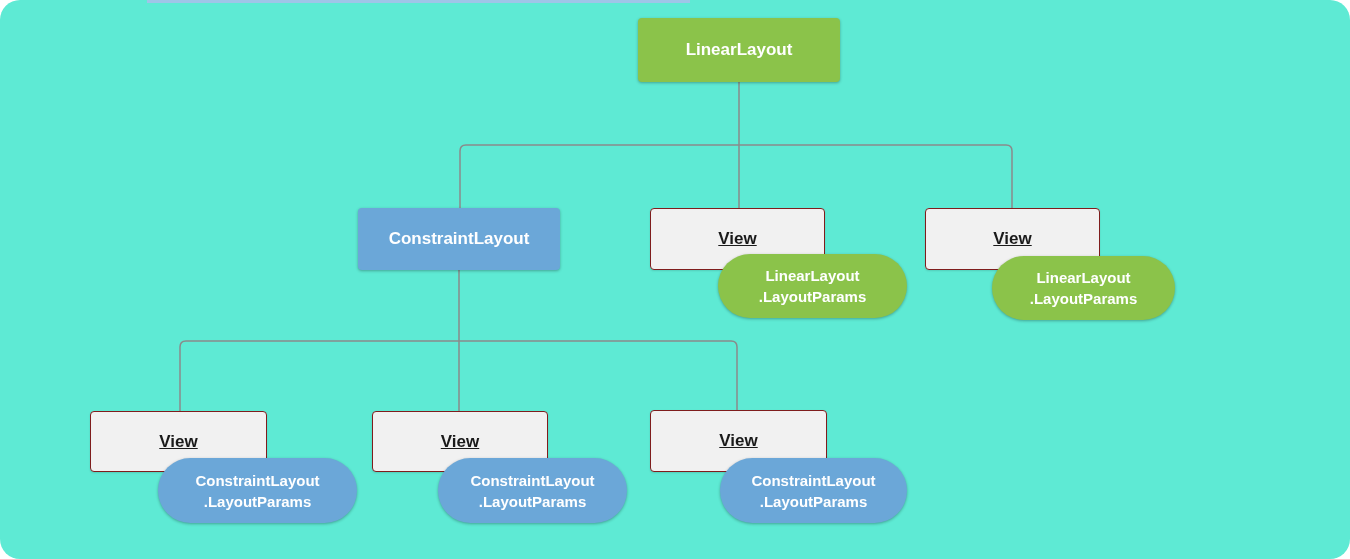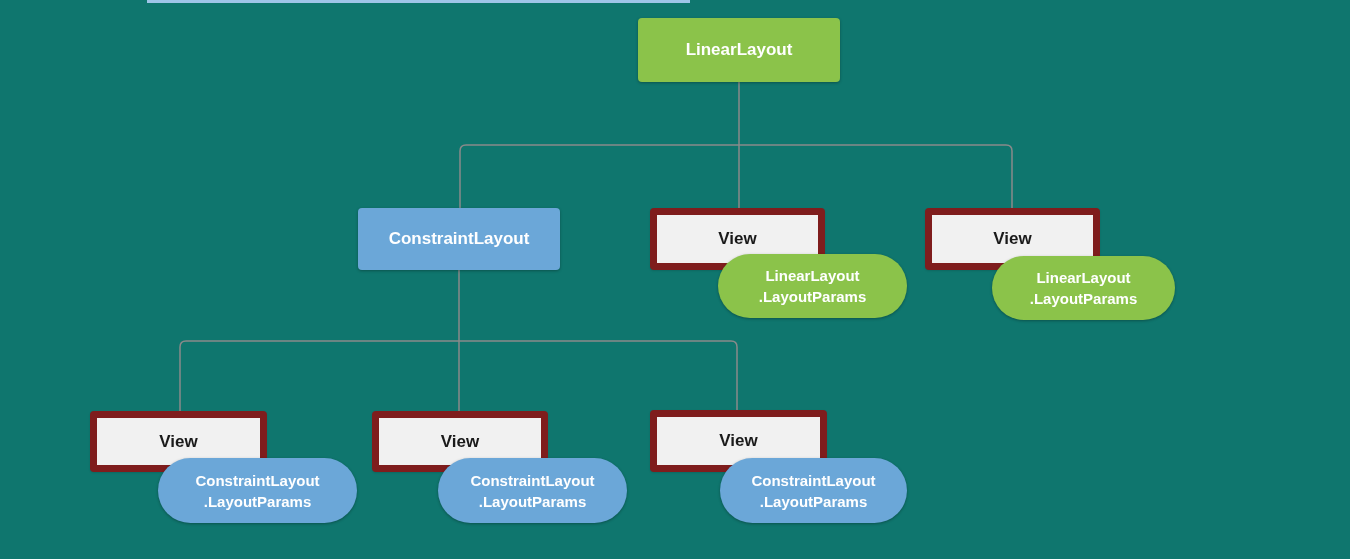--- a/index.html
+++ b/index.html
@@ -1,22 +1,23 @@
 <!DOCTYPE html>
 <html><head>
 <meta charset="utf-8">
 <style>
   html, body { margin: 0; padding: 0; background: #ffffff; }
   .canvas {
     position: relative;
     width: 1350px;
     height: 559px;
-    background: #0f766e;
+    background: #5eead4;
     overflow: hidden;
     font-family: "Liberation Sans", sans-serif;
+    border-radius: 20px;
   }
   .top-rule {
     position: absolute;
     left: 147px; top: 0; width: 543px; height: 3px;
   }
   svg.connectors {
     position: absolute;
     left: 0; top: 0;
     z-index: 0;
   }
@@ -30,23 +31,24 @@
     font-size: 17px;
     border-radius: 4px;
     box-sizing: border-box;
   }
   .node.colored {
     color: #ffffff;
     box-shadow: 0 1px 3px rgba(0,0,0,0.30);
   }
   .node.gray {
     background: #f1f1f1;
-    border: 7px solid #7f1d1d;
+    border: 1px solid #7f1d1d;
     color: #1a1a1a;
     box-shadow: 0 1px 2px rgba(0,0,0,0.12);
+    text-decoration: underline;
   }
   .pill {
     position: absolute;
     z-index: 2;
     display: flex;
     flex-direction: column;
     align-items: center;
     justify-content: center;
     text-align: center;
     color: #ffffff;

